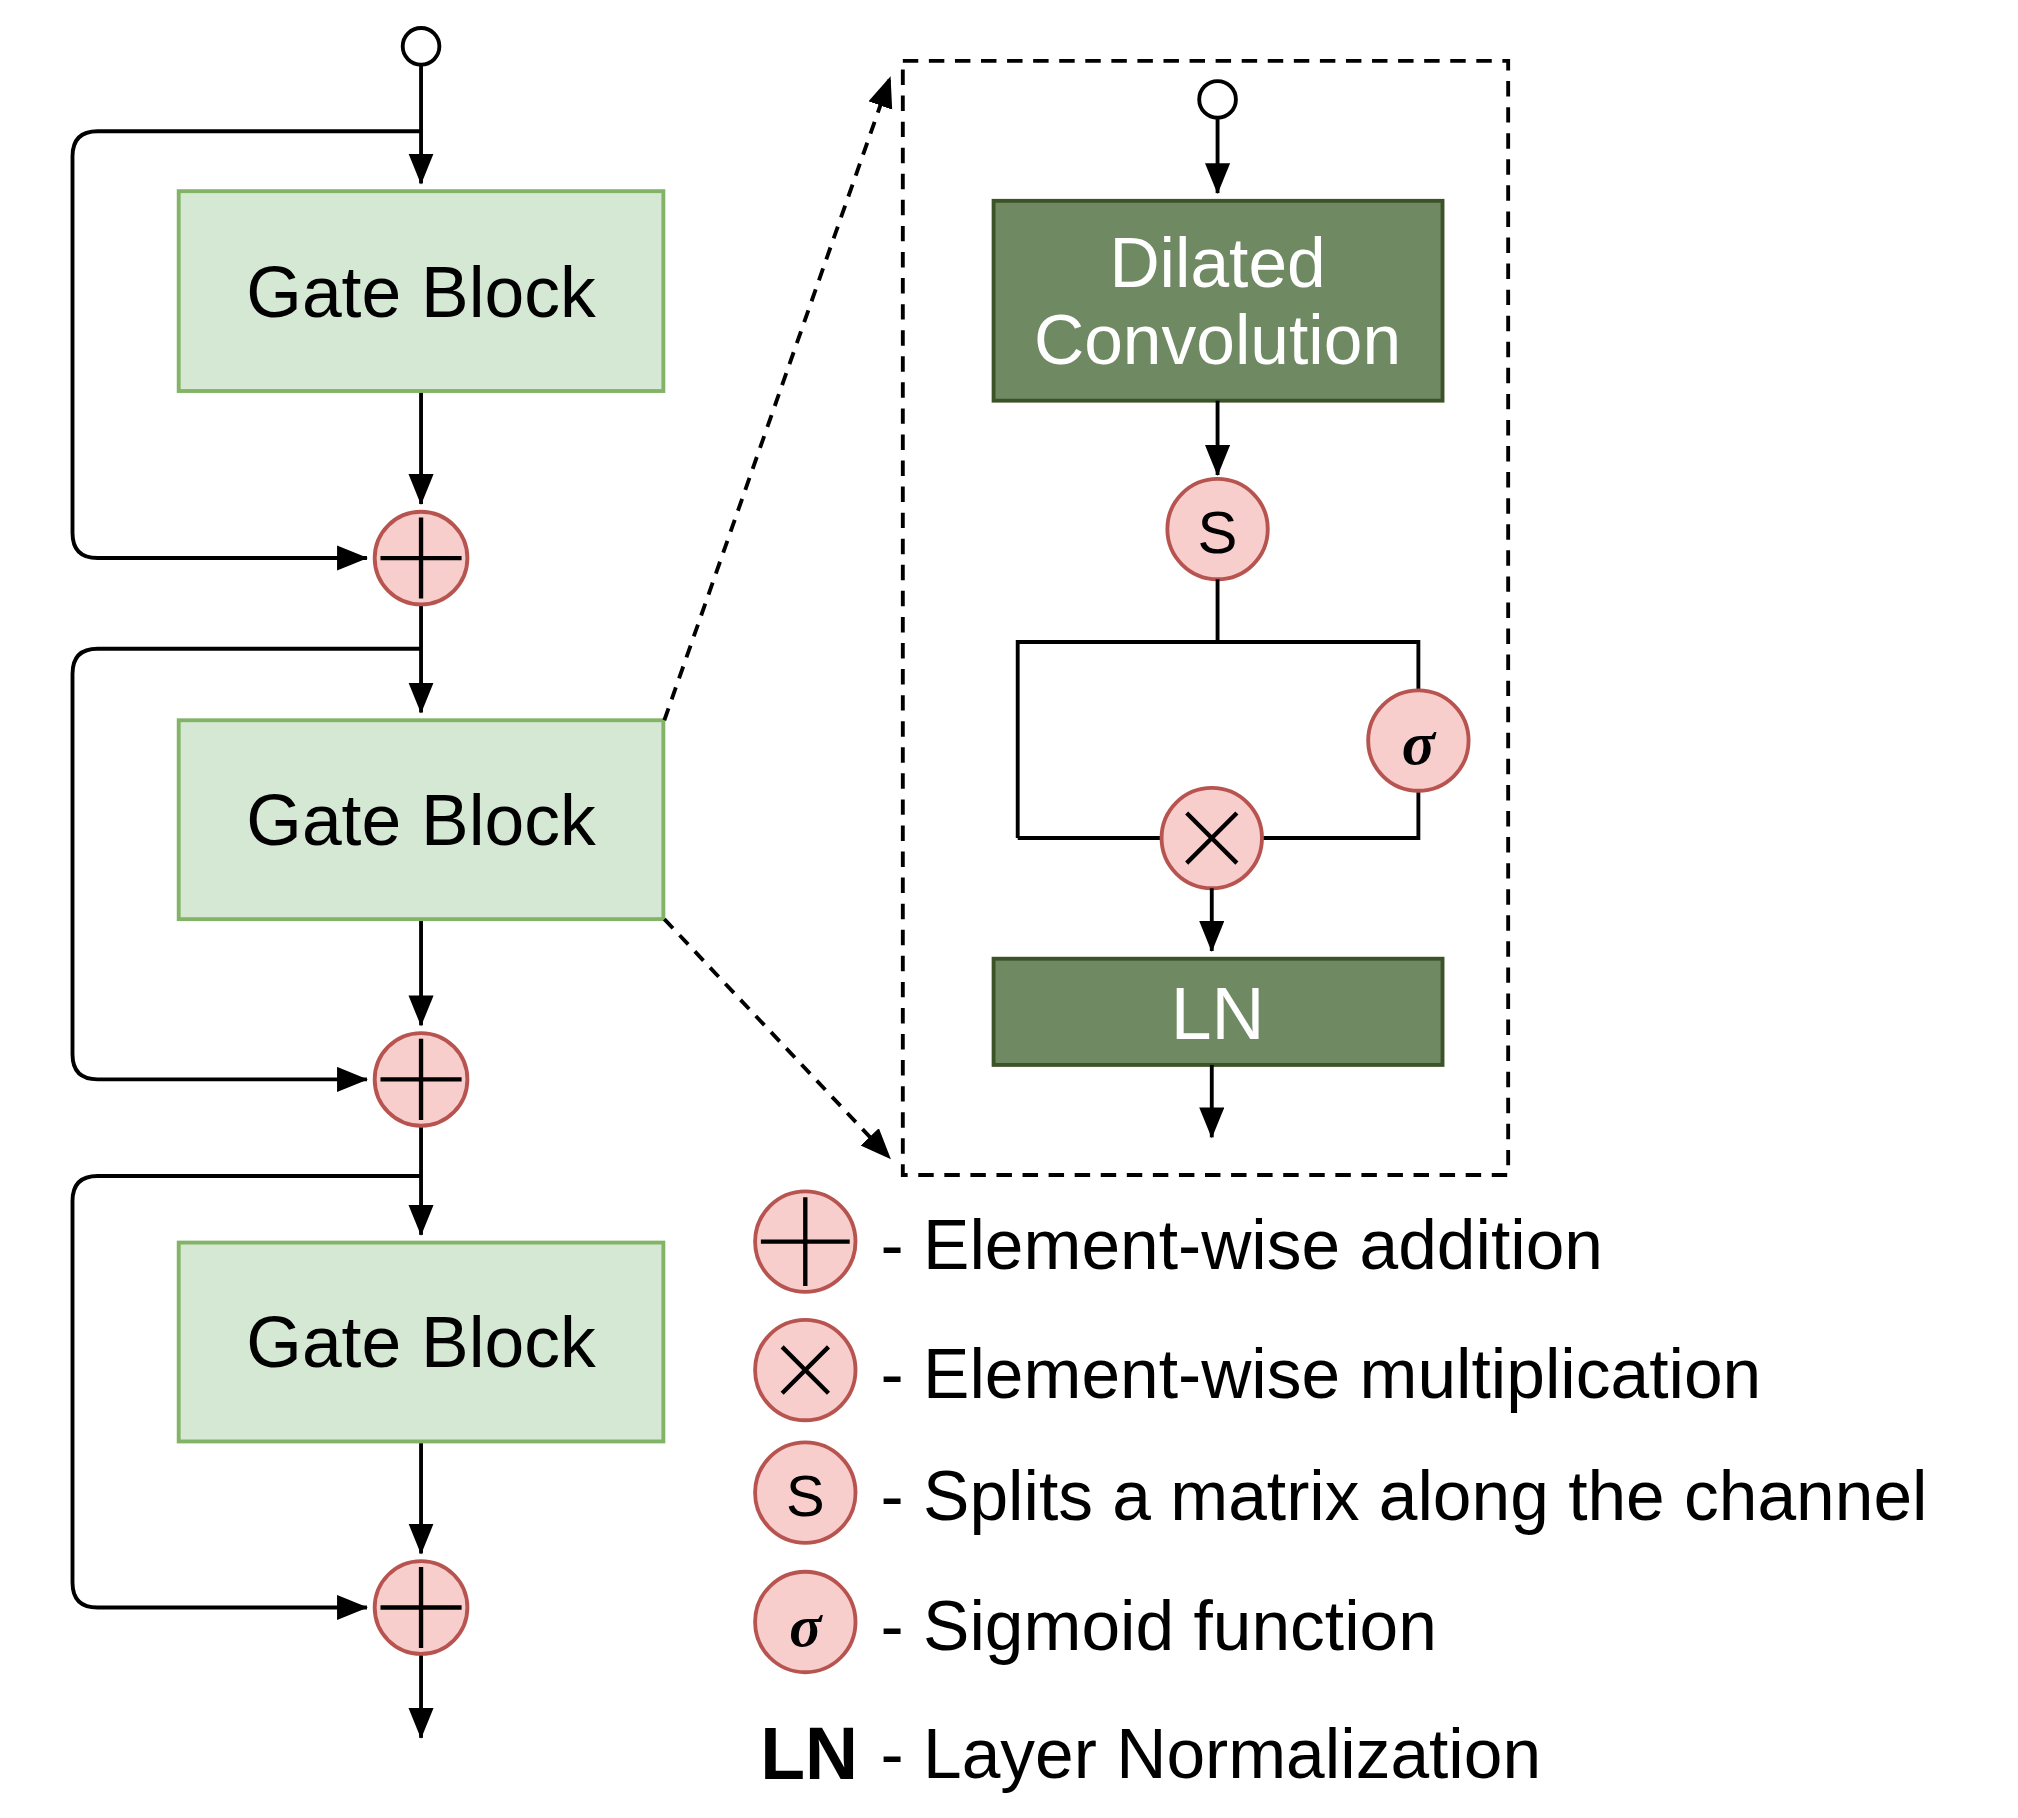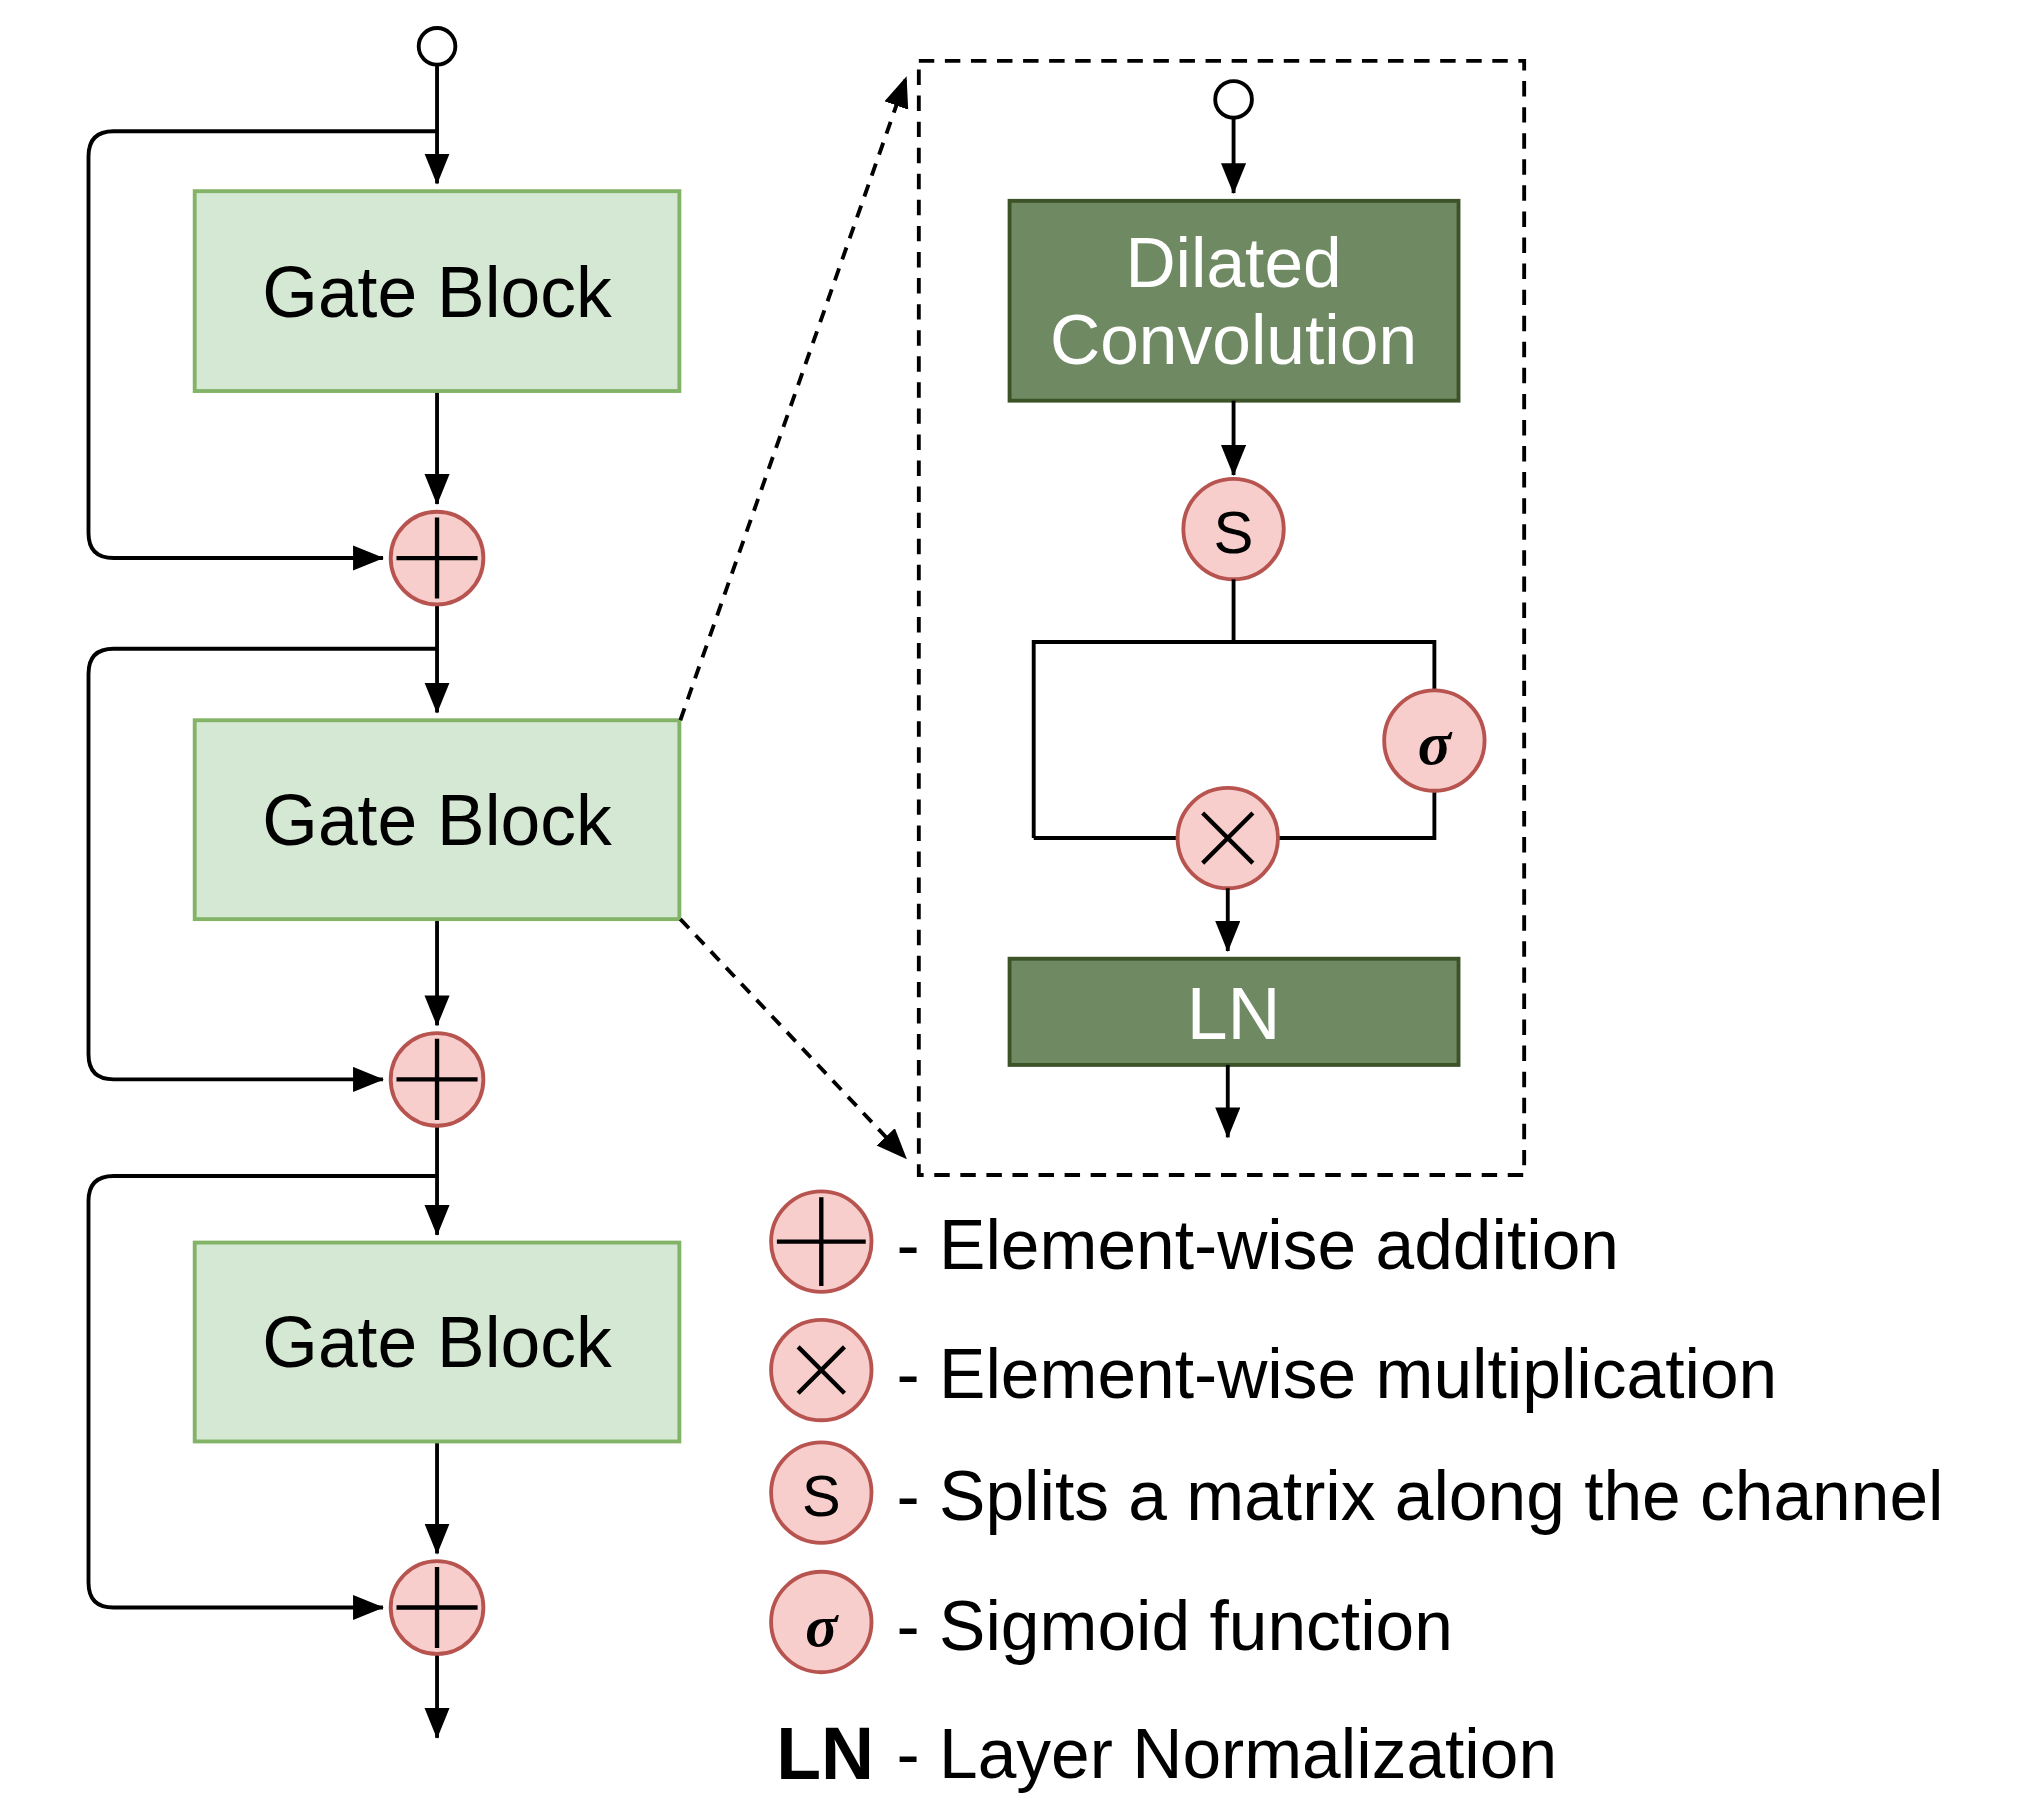--- a/index.html
+++ b/index.html
@@ -2,21 +2,20 @@
 <html style="--bg: #ffffff; --line: #000000; --light-fill: #d5e8d4; --light-stroke: #82b366; --dark-fill: #6f8a63; --dark-stroke: #3c5227; --pink-fill: #f8cecc; --pink-stroke: #b85450;"><head>
 <meta charset="utf-8">
 <style>
   html, body { margin: 0; padding: 0; background: #ffffff; }
   .stage {
     position: relative;
     width: 1680px;
     height: 1818px;
     background: var(--bg, #ffffff);
     font-family: "Liberation Sans", sans-serif;
-    padding-left: 16px;
   }
   svg { display: block; width: 2019px; height: 1818px; }
 
   
   .box-light { fill: var(--light-fill, #d5e8d4); stroke: var(--light-stroke, #82b366); stroke-width: 4; }
   .box-dark  { fill: var(--dark-fill, #6f8a63);  stroke: var(--dark-stroke, #3c5227);  stroke-width: 4; }
   .circ-pink { fill: var(--pink-fill, #f8cecc);  stroke: var(--pink-stroke, #b85450); stroke-width: 4; }
   .terminal  { fill: #ffffff; stroke: var(--line, #000000); stroke-width: 4; }
   .flow      { fill: none; stroke: var(--line, #000000); stroke-width: 4; }
   .sym       { fill: none; stroke: var(--line, #000000); stroke-width: 4.5; }

